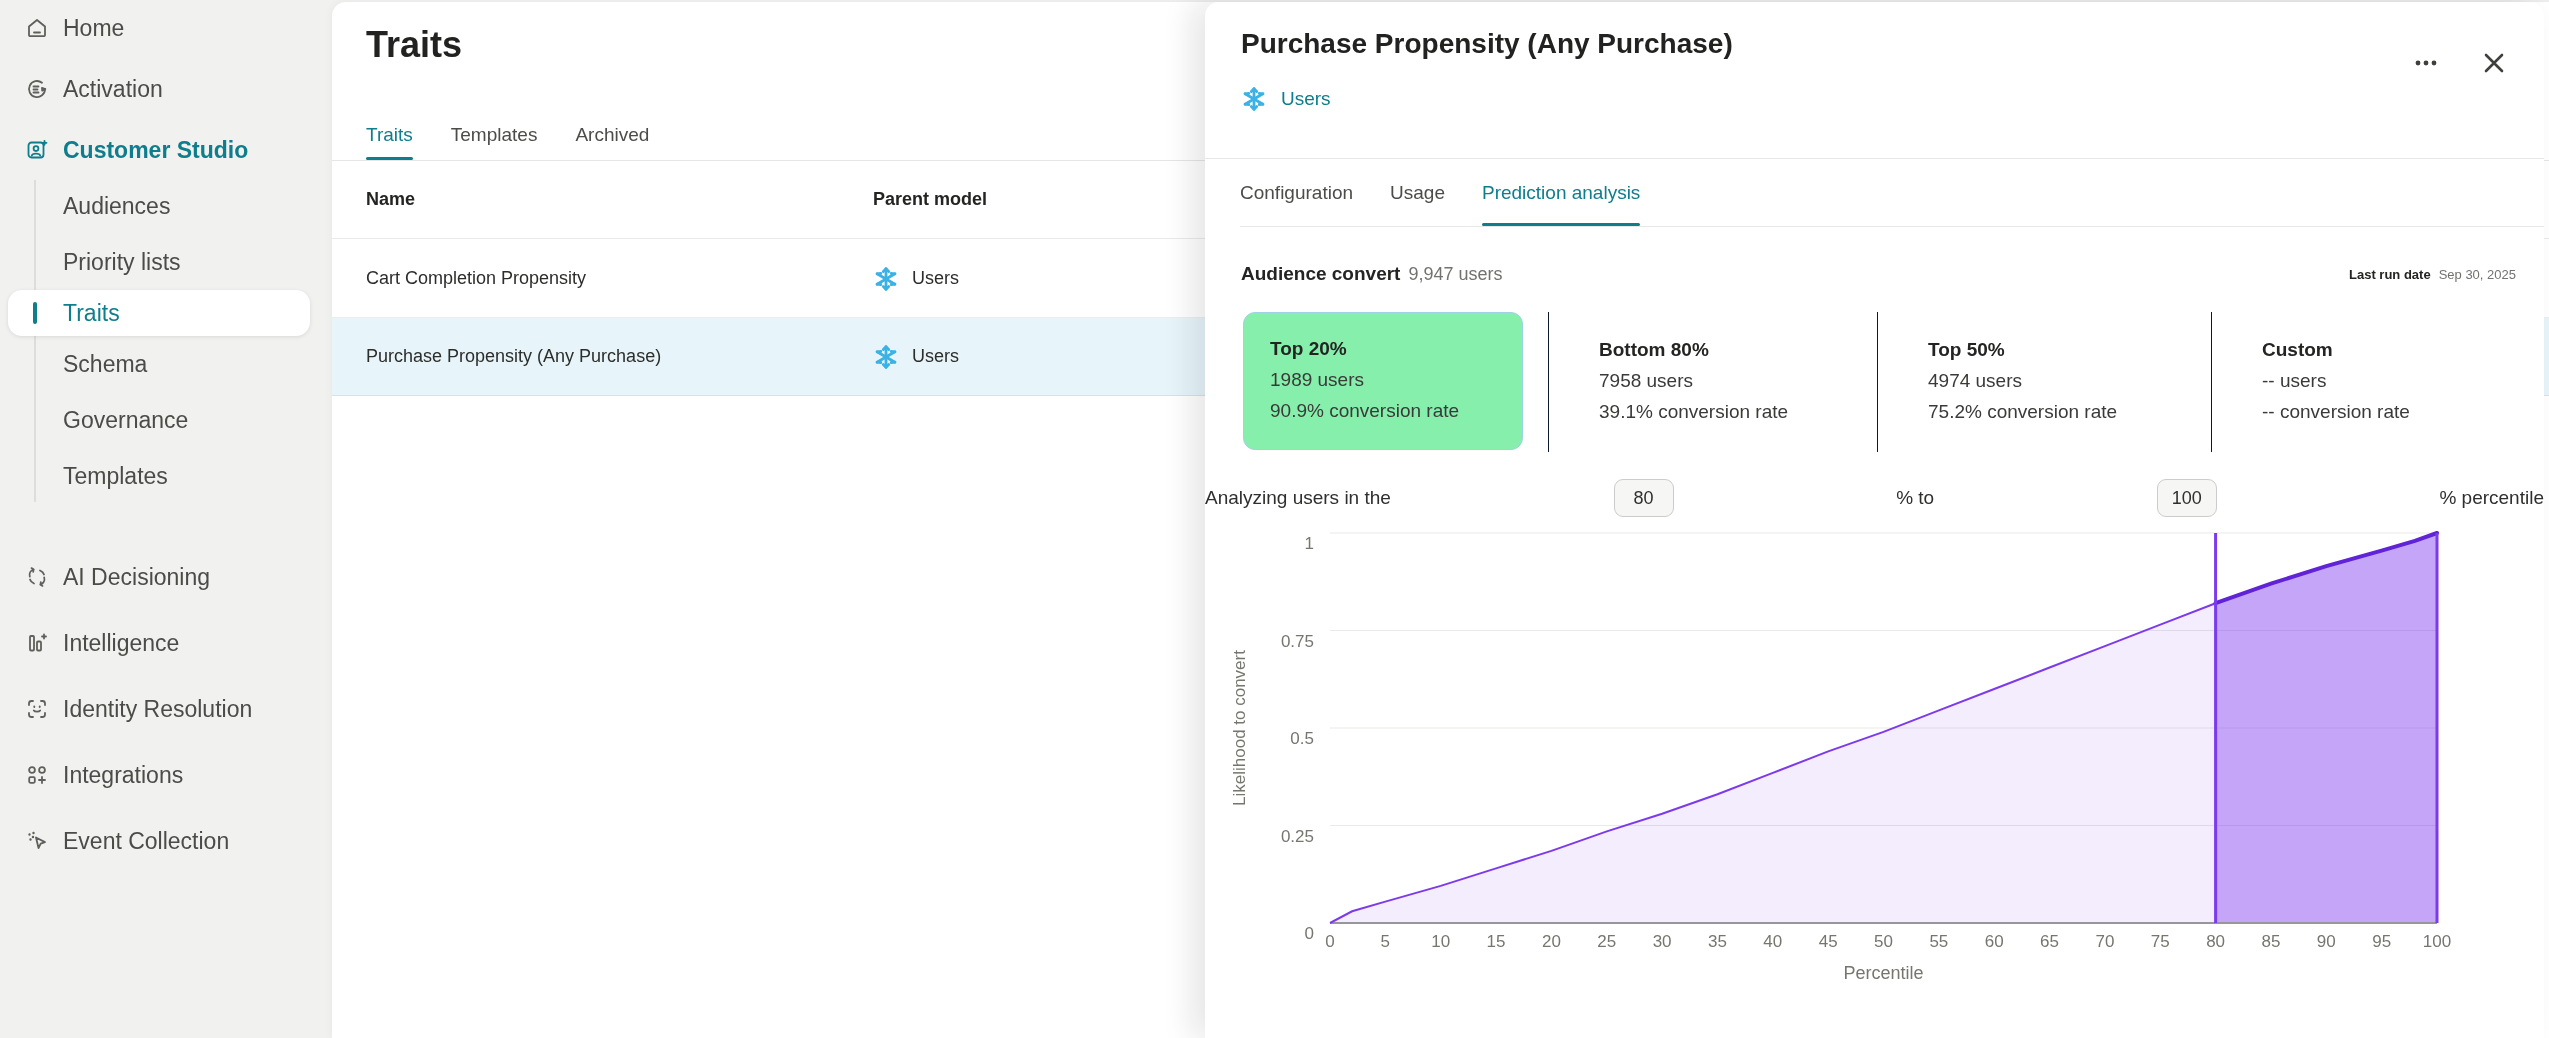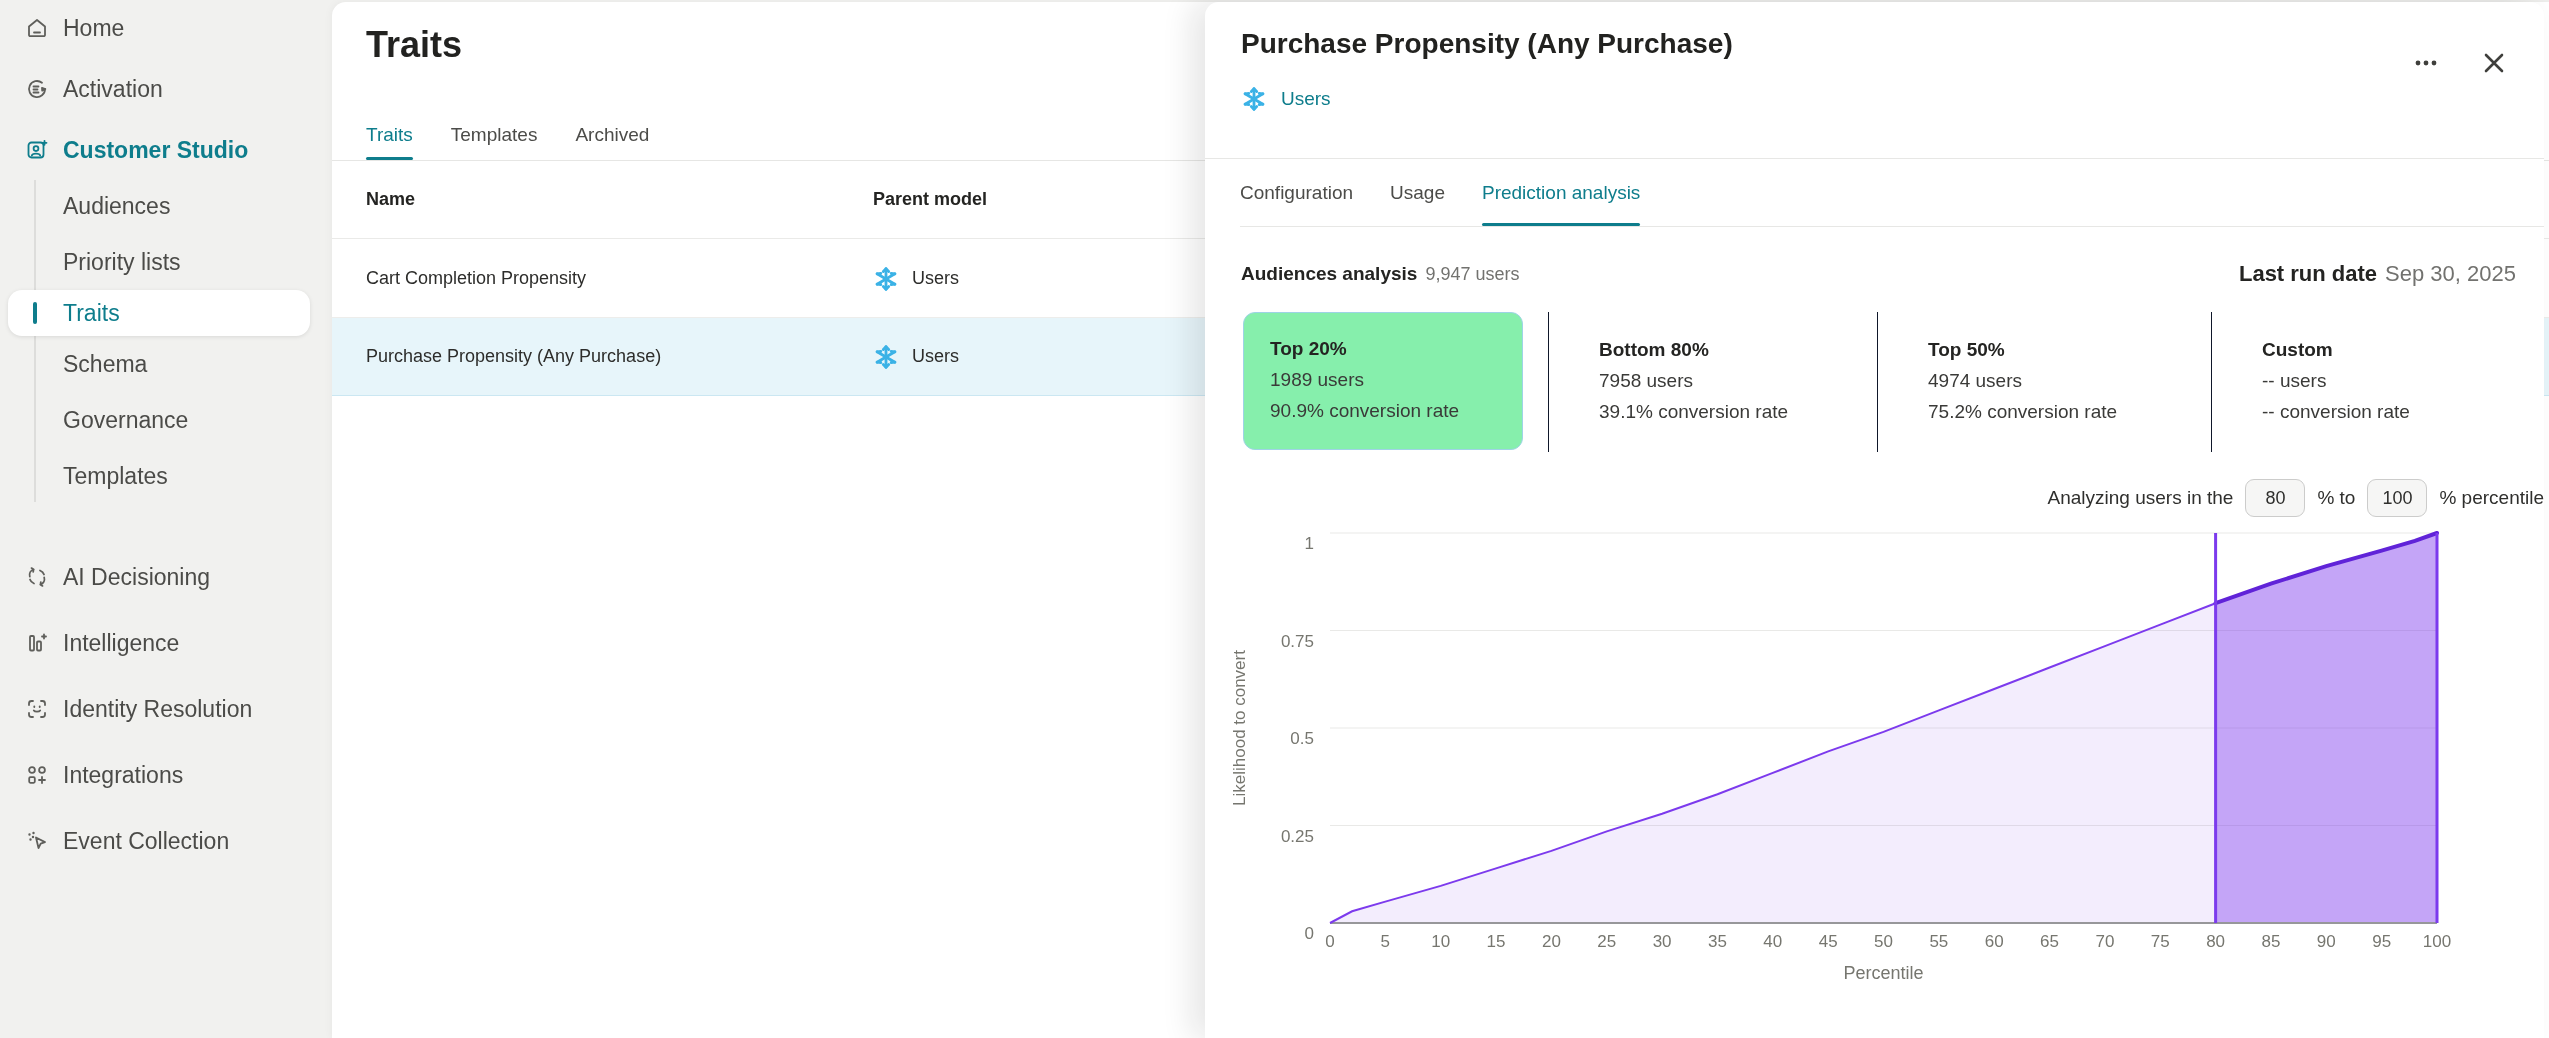--- a/index.html
+++ b/index.html
@@ -57,34 +57,34 @@
     justify-content:center; background:none; border:none; cursor:pointer; color:#3f3f3c; }
   .btn-more { right:96px; }
   .btn-close { right:28px; }
   .panel-div1 { position:absolute; left:0; right:0; top:156px; height:1px; background:#e7e7e5; }
   .panel-tabs { position:absolute; left:35px; right:0; top:157px; height:68px; display:flex; gap:37px;
     border-bottom:1px solid #e7e7e5; }
   .analysis-row { position:absolute; left:36px; right:28px; top:252px; height:40px; display:flex;
     align-items:center; justify-content:space-between; }
   .analysis-left { font-size:19px; font-weight:700; color:#242422; }
   .analysis-left .count { font-weight:400; color:#72726f; margin-left:8px; font-size:18px; }
-  .analysis-right { font-size:22px; font-weight:700; color:#242422; }
+  .analysis-right { font-size:13px; font-weight:700; color:#242422; }
   .analysis-right .val { font-weight:400; color:#72726f; margin-left:8px; }
 
   .segments { position:absolute; left:38px; top:310px; height:140px; display:grid;
     grid-template-columns:305px 329px 334px 334px; }
   .seg { padding:22px 0 0 50px; border-left:1px solid #0f172a; }
   .seg:first-child { border-left:none; padding:0; }
   .seg-card { width:280px; height:138px; background:#86efac; border:1px solid #9ed3e6;
     border-radius:12px; padding:20px 0 0 26px; cursor:pointer; }
   .seg .t { font-size:19px; font-weight:700; color:#242422; line-height:31px; }
   .seg .l { font-size:19px; color:#3a3a38; line-height:31px; }
 
   .pct-row { position:absolute; left:0; right:0; top:474px; height:44px; display:flex;
-    align-items:center; justify-content:flex-end; gap:12px; font-size:19px; color:#2f2f2d; }
+    align-items:center; justify-content:space-between; gap:12px; font-size:19px; color:#2f2f2d; }
   .pct-input { width:60px; height:38px; background:#f6f6f5; border:1px solid #cccccb;
     border-radius:9px; text-align:center; font-size:18px; color:#2f2f2d;
     font-family:"Liberation Sans", sans-serif; }
 
   .chart-wrap { position:absolute; left:0; top:505px; width:1339px; height:505px; }
   svg text { font-family:"Liberation Sans", sans-serif; }
 
   .snowflake { display:inline-flex; }
 </style>
 </head>
@@ -285,21 +285,21 @@
 
   <div class="panel-div1"></div>
   <div class="panel-tabs" id="panel-tabs">
       <span class="tab">Configuration</span>
       <span class="tab">Usage</span>
       <span class="tab active">Prediction analysis</span>
     </div>
 
   <div class="analysis-row">
     <div class="analysis-left">
-      <span>Audiences analysis</span><span class="count">9,947 users</span>
+      <span>Audience convert</span><span class="count">9,947 users</span>
     </div>
     <div class="analysis-right">
       <span>Last run date</span><span class="val">Sep 30, 2025</span>
     </div>
   </div>
 
   <div class="segments" id="segments">
       <div class="seg">
         <div class="seg-card">
           <div class="t">Top 20%</div>

